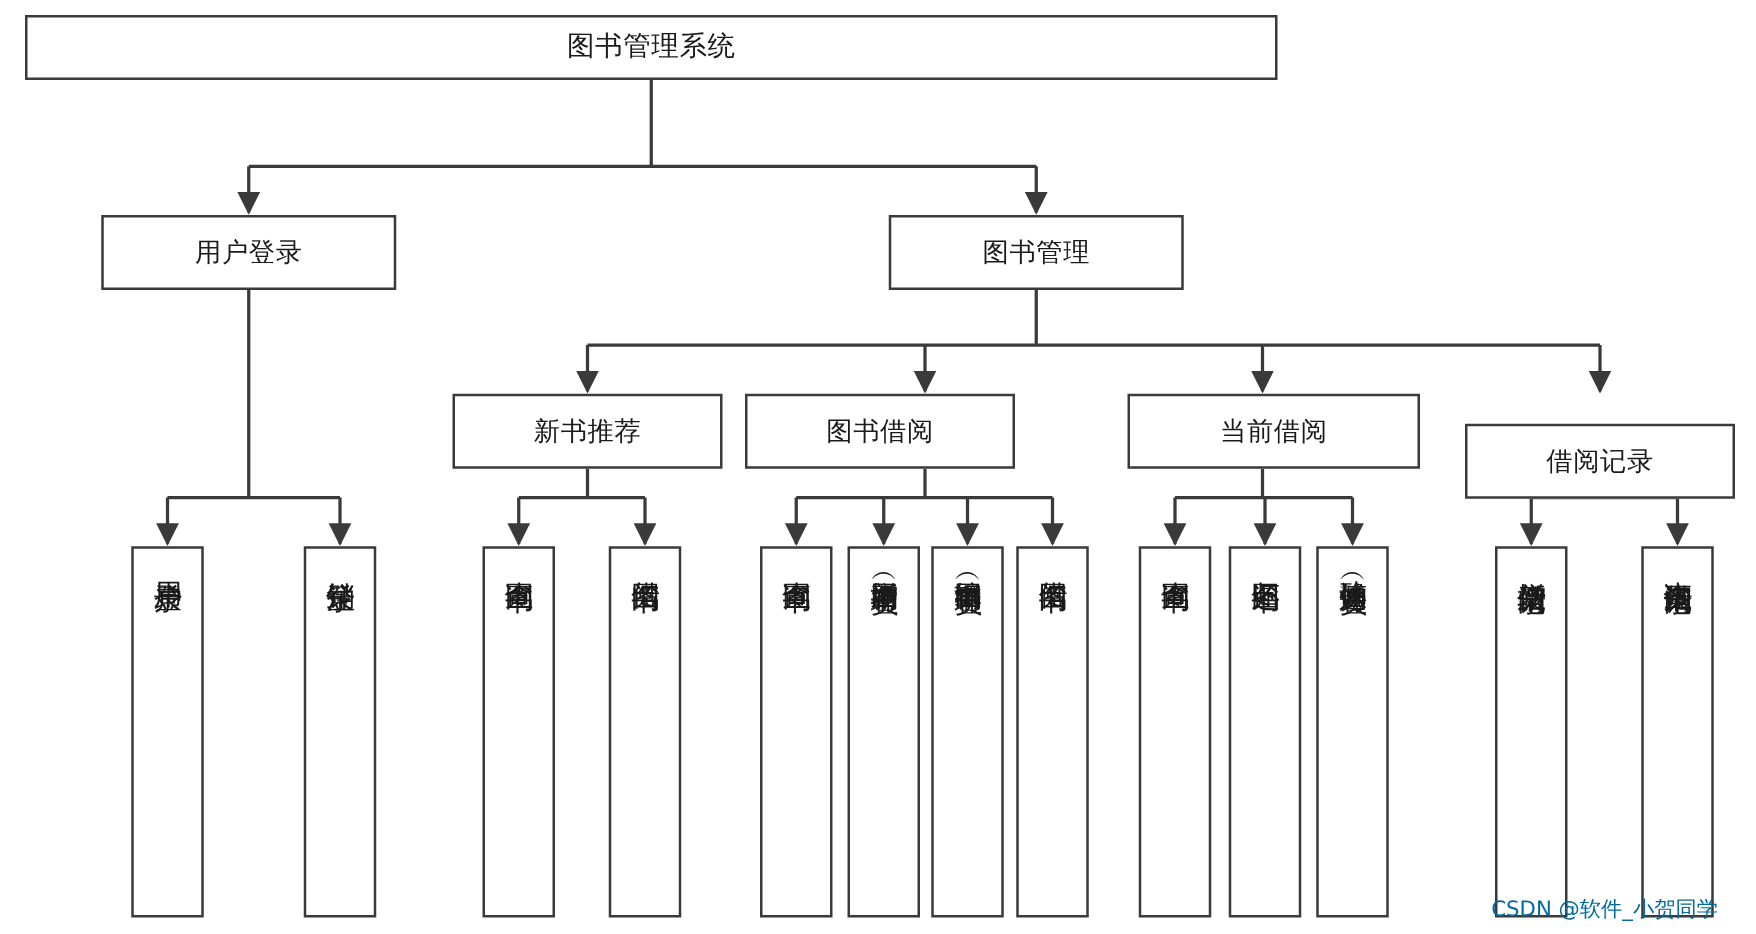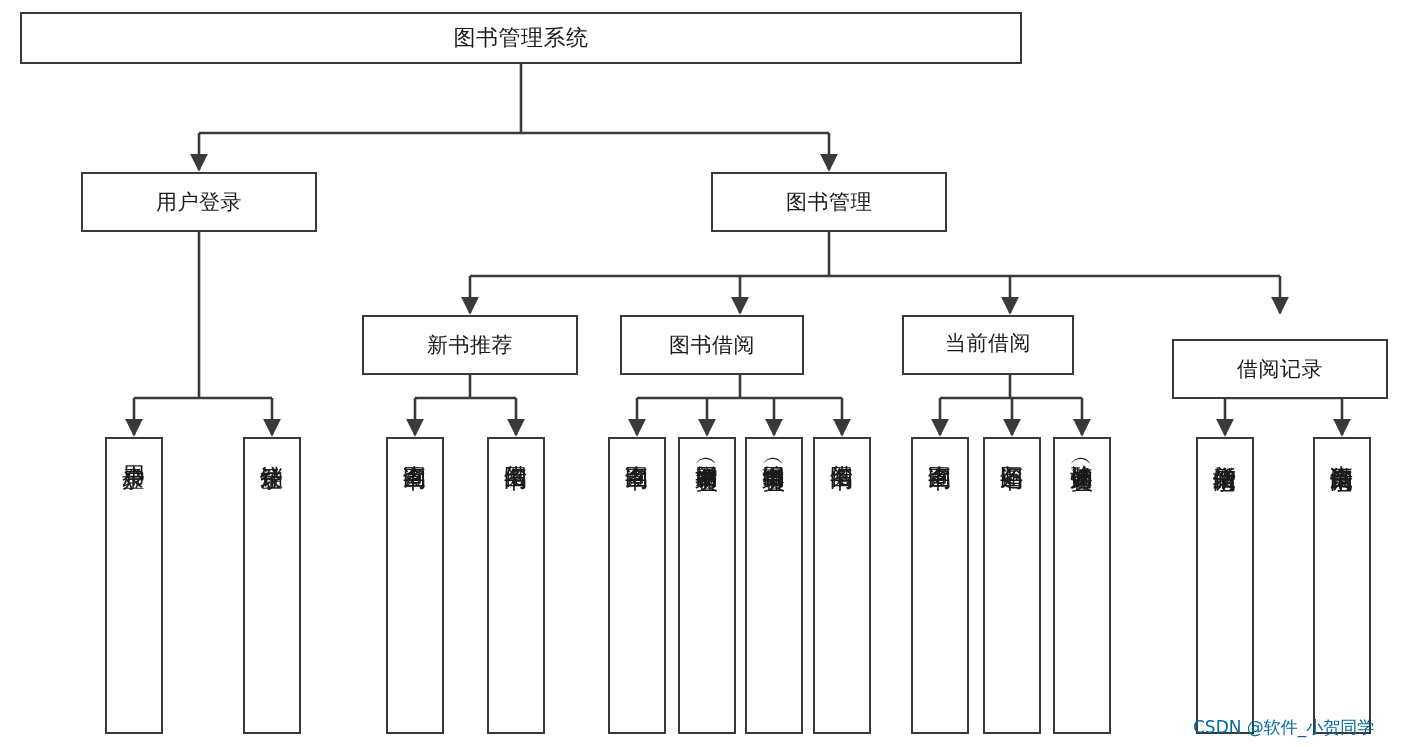--- a/index.html
+++ b/index.html
@@ -138,24 +138,24 @@
   <div class="node horiz" style="left:81px; top:172px; width:236px; height:60px;">
     <span class="label">用户登录</span>
   </div>
   <div class="node horiz" style="left:711px; top:172px; width:236px; height:60px;">
     <span class="label">图书管理</span>
   </div>
 
   <div class="node horiz" style="left:362px; top:315px; width:216px; height:60px;">
     <span class="label">新书推荐</span>
   </div>
-  <div class="node horiz" style="left:620px; top:315px; width:184px; height:60px;">
+  <div class="node horiz" style="left:596px; top:315px; width:216px; height:60px;">
     <span class="label">图书借阅</span>
   </div>
-  <div class="node horiz" style="left:902px; top:315px; width:172px; height:60px;font-family:Liberation Mono, monospace;">
+  <div class="node horiz" style="left:902px; top:315px; width:234px; height:60px;">
     <span class="label">当前借阅</span>
   </div>
   <div class="node horiz" style="left:1172px; top:315px; width:216px; height:60px;margin-top:24px;">
     <span class="label">借阅记录</span>
   </div>
 
   <div class="node vert" style="left:105px; top:437px; width:58px; height:297px;">
     <span class="label">用户登录</span>
   </div>
   <div class="node vert" style="left:243px; top:437px; width:58px; height:297px;">

